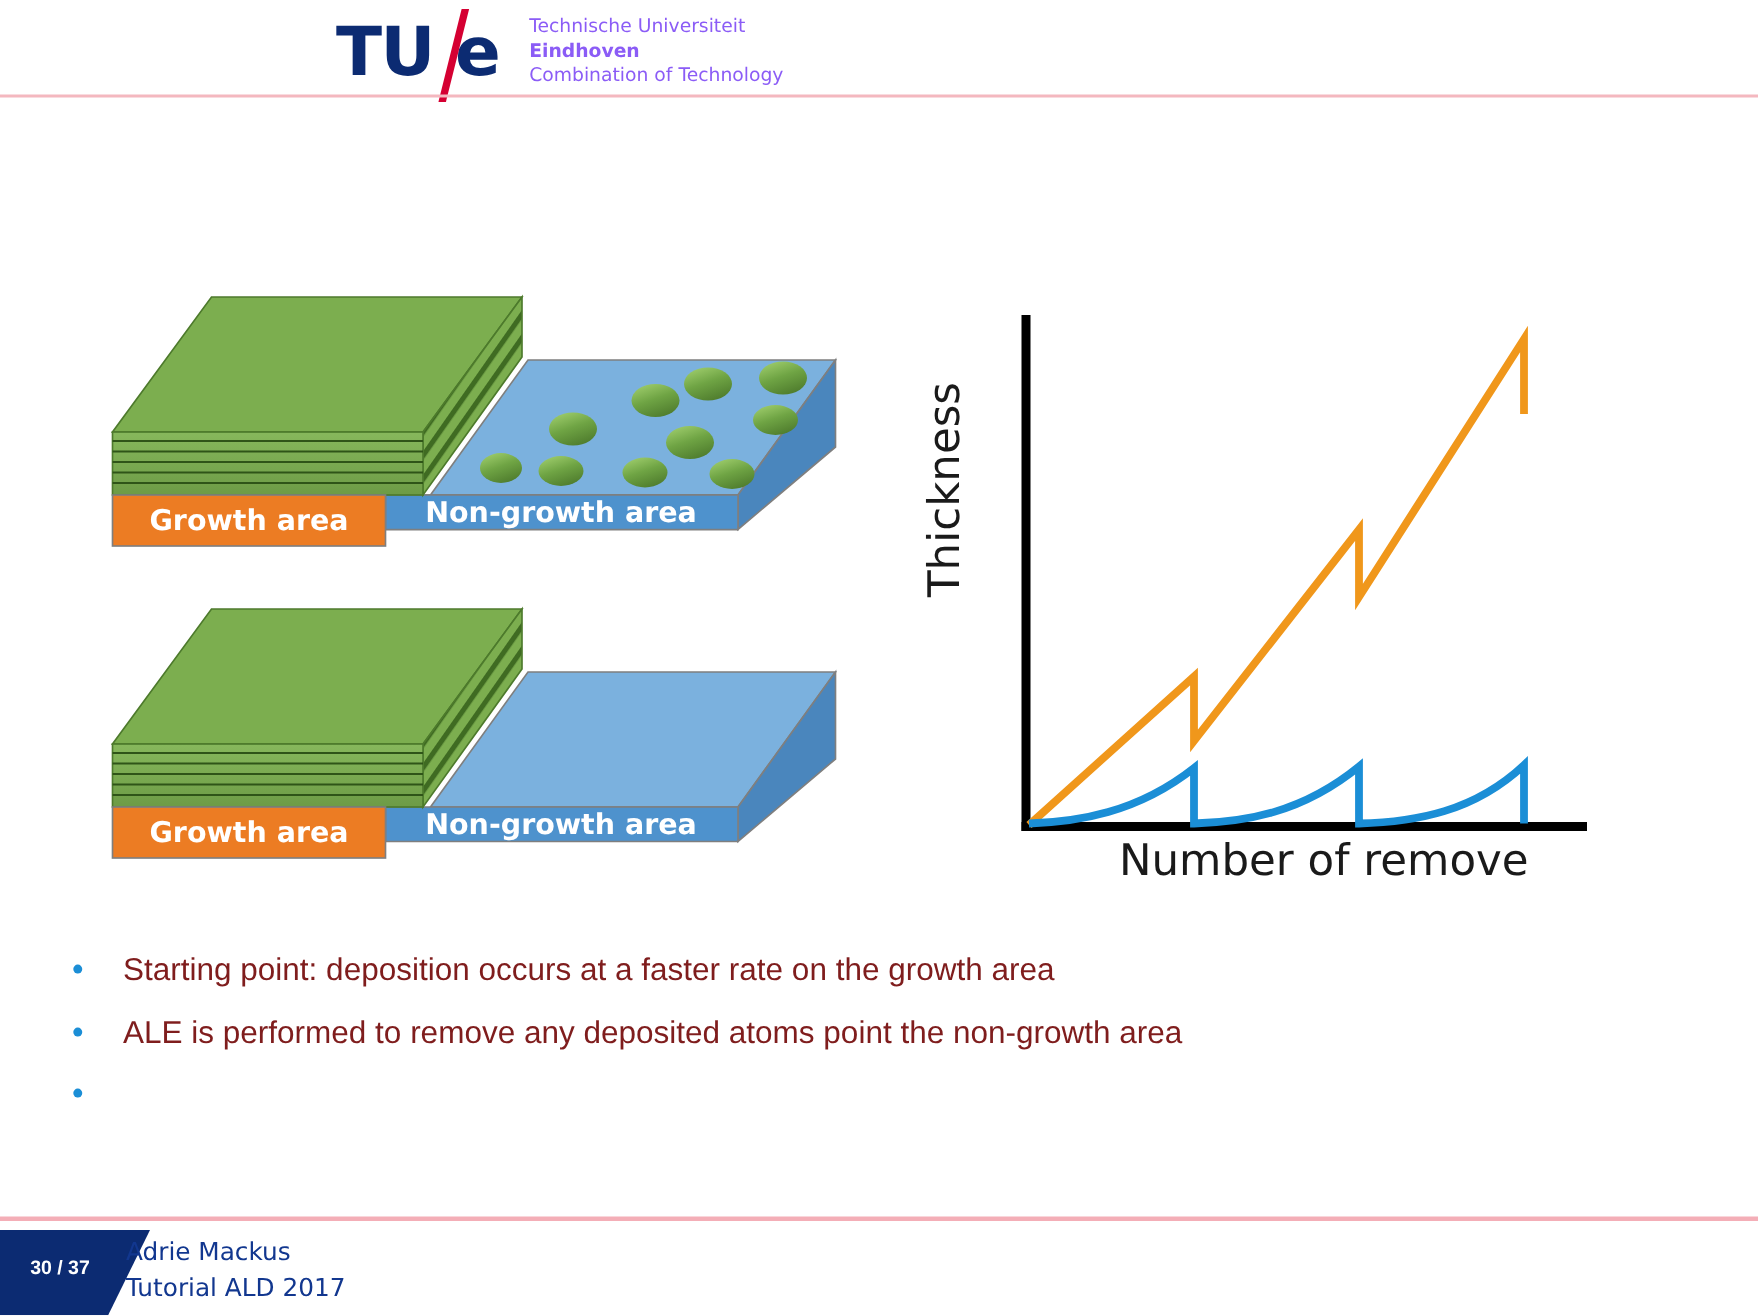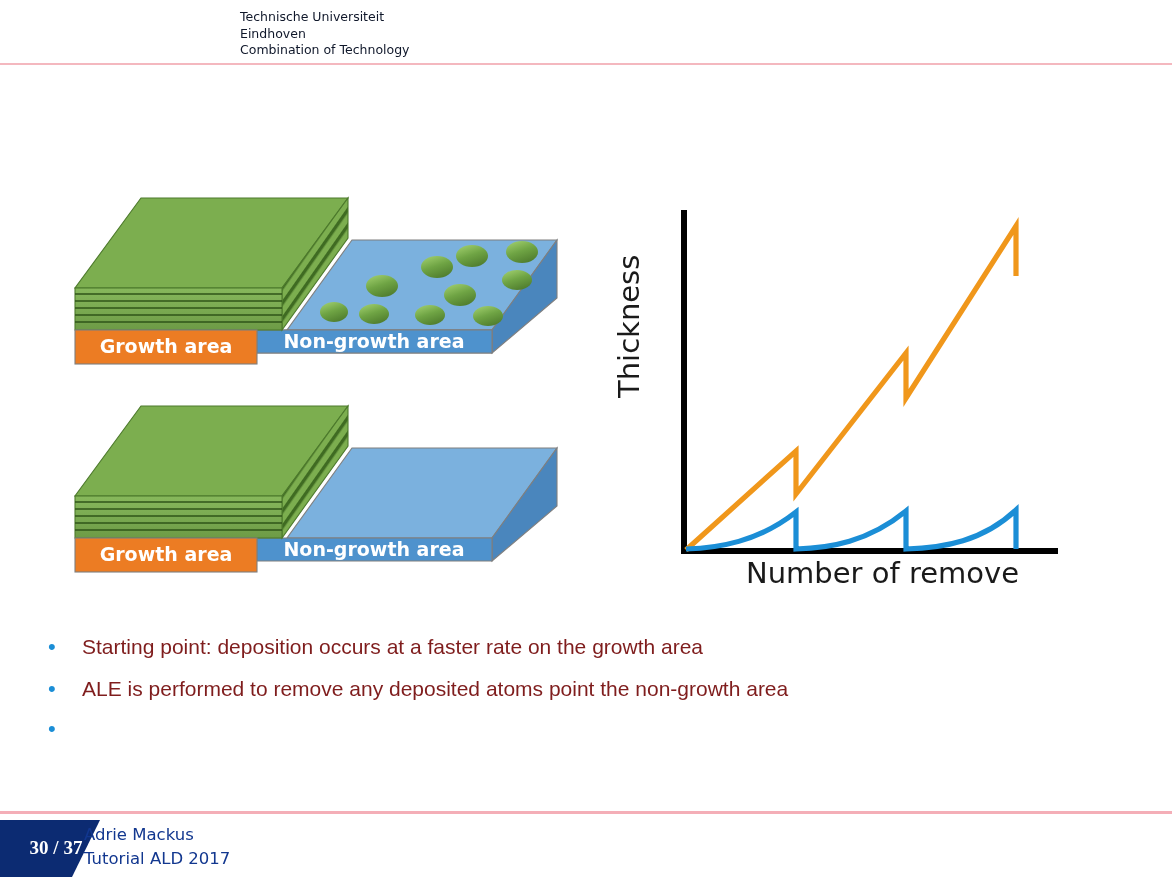--- a/index.html
+++ b/index.html
@@ -45,26 +45,26 @@
     width: 5px;
     height: 62px;
     background: #d50032;
     transform: skewX(-14deg);
   }
   .tu-e {
     color: #0c2b72;
   }
   .logo-words {
     margin-left: 16px;
-    color: #0f172a;
+    color: #8b5cf6;
     font-family: "DejaVu Sans", sans-serif;
     font-size: 12.5px;
     line-height: 1.32;
   }
-  .logo-words .l2 { font-weight: normal; }
+  .logo-words .l2 { font-weight: bold; }
 
   #header-rule {
     position: absolute;
     left: 0;
     top: 63px;
     width: 1172px;
     height: 2px;
     background: #f4b8bf;
   }
 
@@ -150,45 +150,48 @@
     position: absolute;
     left: 0;
     top: 820px;
     width: 100px;
     height: 57px;
     background: #0c2b72;
     clip-path: polygon(0 0, 100% 0, 72% 100%, 0 100%);
   }
   #page-number {
     position: absolute;
-    left: 20px;
+    left: 4px;
     top: 837px;
     width: 72px;
     text-align: center;
     color: #ffffff;
-    font-family: Liberation Serif, serif;
+    font-family: Liberation Sans, sans-serif;
     font-weight: bold;
-    font-size: 19px;
+    font-size: 13px;
   }
   #footer-text {
     position: absolute;
     left: 84px;
     top: 823px;
     color: #12378f;
     font-family: "DejaVu Sans", sans-serif;
     font-size: 16.5px;
     line-height: 1.45;
   }
 </style>
 </head>
 <body>
 
 <div id="slide">
 
   <div id="logo-block">
+    <div class="tu-mark">
+      <span>TU</span><span class="tu-slash"></span><span class="tu-e" style="margin-left:14px">e</span>
+    </div>
     <div class="logo-words">
       <div class="l1">Technische Universiteit</div>
       <div class="l2">Eindhoven</div>
       <div class="l3">Combination of Technology</div>
     </div>
   </div>
   <div id="header-rule"></div>
 
 
   <svg class="diagram" id="diagram-top" width="545" height="185" viewBox="0 0 545 185">

